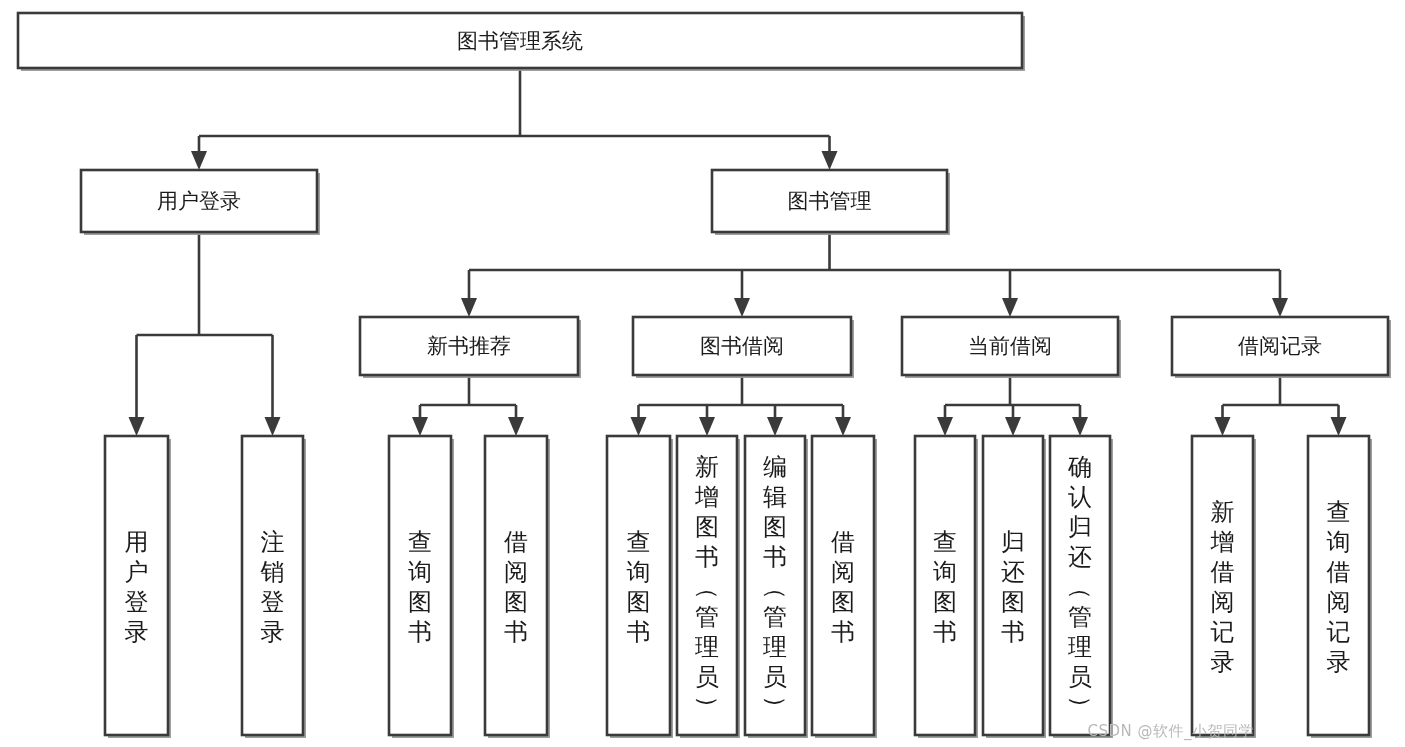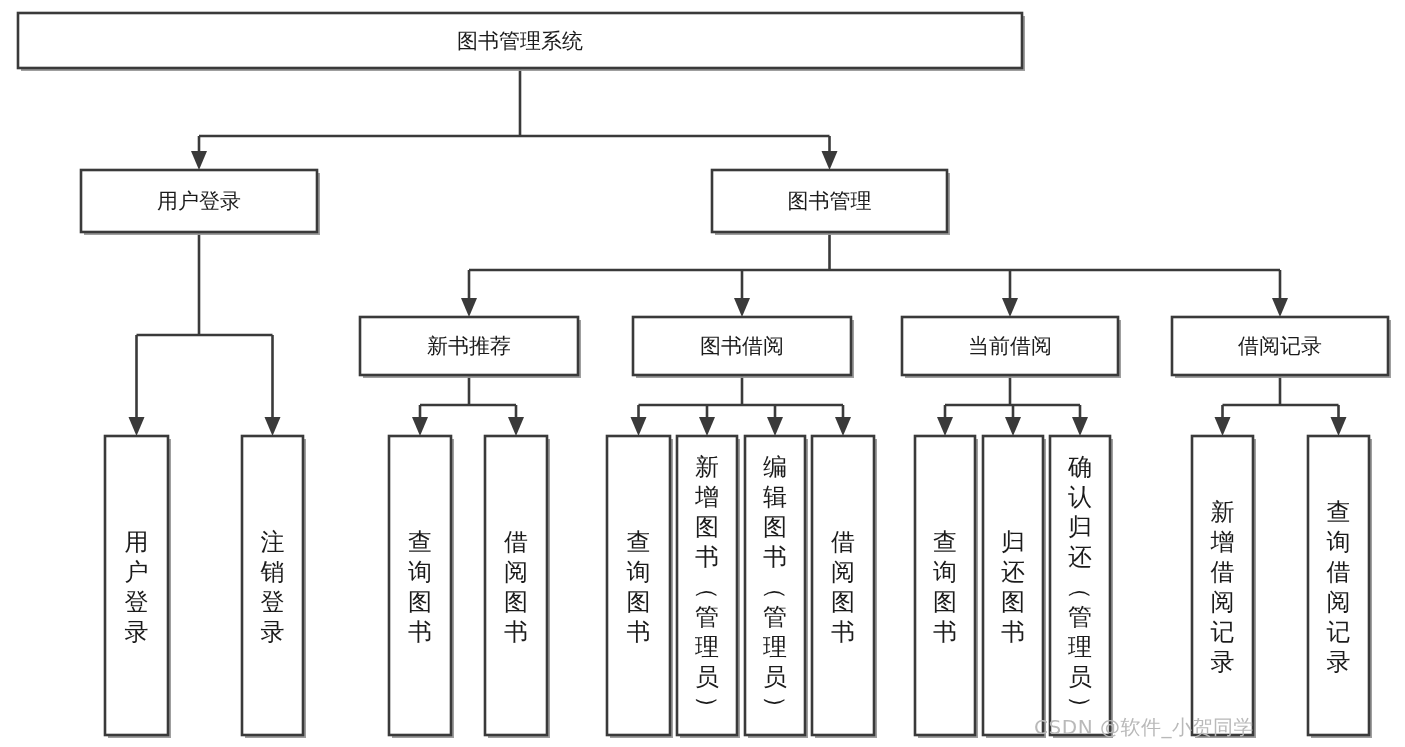--- a/index.html
+++ b/index.html
@@ -57,21 +57,21 @@
     font-family: "DejaVu Sans", "Liberation Sans", sans-serif;
     font-size: 24px;
     fill: #1b1b1b;
     text-anchor: middle;
   }
   .watermark-text {
     position: absolute;
     right: 10px;
     bottom: 6px;
     font-family: "DejaVu Sans", "Liberation Sans", sans-serif;
-    font-size: 20px;
+    font-size: 15px;
     color: #b9b9b9;
     white-space: nowrap;
     letter-spacing: 0.5px;
   }
 </style>
 </head>
 <body>
 
 <div id="diagram-root">
   <svg id="tree-svg" viewBox="0 0 1405 747">

